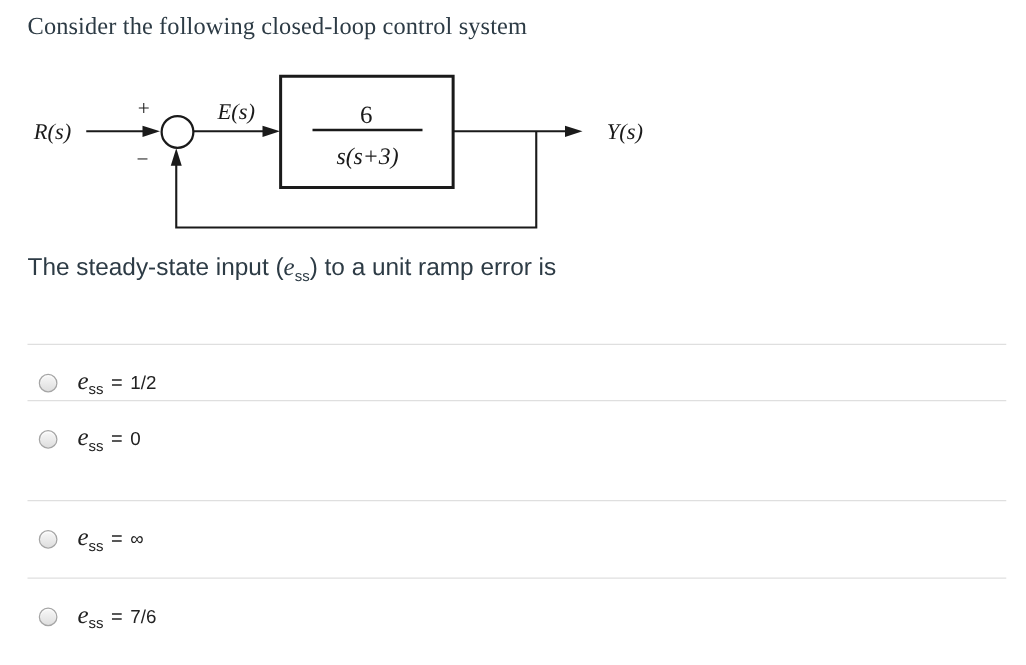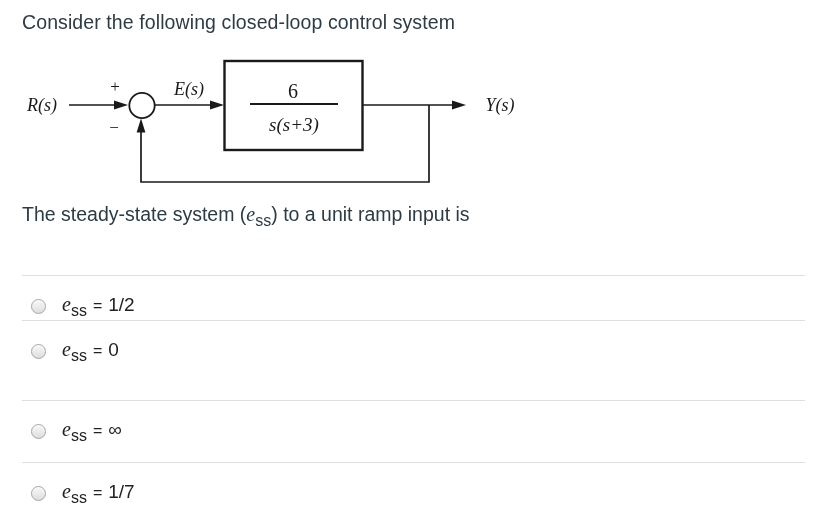--- a/index.html
+++ b/index.html
@@ -8,20 +8,21 @@
     background: #ffffff;
     font-family: "Liberation Sans", sans-serif;
     overflow: hidden;
   }
   body { position: relative; }
 
   .title {
     position: absolute; left: 22px; top: 11px;
     font-size: 19.5px; color: var(--text_color, #2d3b45);
     letter-spacing: 0.1px;
+    font-family: Liberation Serif, serif;
   }
 
   .diagram { position: absolute; left: 10px; top: 55px; }
   .diagram .ln { stroke: var(--diagram_line, #1a1a1a); fill: none; stroke-width: 1.7; }
   .diagram .box { stroke: var(--diagram_line, #1a1a1a); fill: #ffffff; stroke-width: 2.4; }
   .diagram .circ { stroke: var(--diagram_line, #1a1a1a); fill: #ffffff; stroke-width: 1.8; }
   .diagram .bar { stroke: var(--diagram_line, #1a1a1a); stroke-width: 2; }
   .diagram .ah { fill: var(--diagram_line, #1a1a1a); stroke: none; }
   .diagram text {
     fill: var(--diagram_line, #1a1a1a);
@@ -33,40 +34,40 @@
   .diagram .op { font-size: 17px; }
 
   .prompt {
     position: absolute; left: 22px; top: 203px;
     font-size: 19.5px; color: var(--text_color, #2d3b45);
   }
   .prompt .sym, .option-label .sym {
     font-family: "Liberation Serif", "DejaVu Serif", serif;
     font-style: italic; font-size: 20px;
   }
-  .prompt sub, .option-label sub { font-size: 16px; }
+  .prompt sub, .option-label sub { font-size: 12px; }
 
   .option-row {
     position: absolute; left: 22px; width: 783px; height: 62px;
     border-top: 1px solid var(--divider, #dfdfdf);
     display: flex; align-items: center;
   }
   .radio {
     width: 15px; height: 15px; border-radius: 50%;
     border: 1px solid var(--radio_border, #a5a5a5);
     background: linear-gradient(180deg, #f8f8f8 0%, var(--radio_fill, #dedede) 100%);
     margin-left: 9px; flex: 0 0 auto;
     box-shadow: inset 0 1px 1px rgba(255,255,255,0.8);
   }
   .option-label {
     margin-left: 16px;
     font-size: 17.5px; color: var(--option_text, #222222);
   }
   .option-label .eq { margin: 0 6px; font-size: 16px; }
-  .option-label .val { font-size: 19px; }
+  .option-label .val { font-size: 15px; }
 </style>
 </head>
 <body>
 
 <div class="title">Consider the following closed-loop control system</div>
 
 <svg class="diagram" width="520" height="140" viewBox="0 0 520 140" xmlns="http://www.w3.org/2000/svg">
 
   <text class="sig" x="32" y="56" text-anchor="middle">R(s)</text>
   <path class="ln" d="M59,50 H105"></path>
@@ -86,33 +87,33 @@
   <text class="den" x="284" y="76" text-anchor="middle">s(s+3)</text>
 
   <path class="ln" d="M352.5,50 H443"></path>
   <polygon class="ah" points="456,50 442,45.5 442,54.5"></polygon>
   <text class="sig" x="490" y="56" text-anchor="middle">Y(s)</text>
 
   <path class="ln" d="M419,50 V127 H131 V77"></path>
   <polygon class="ah" points="131,63.5 126.6,77.5 135.4,77.5"></polygon>
 </svg>
 
-<div class="prompt"><span>The steady-state system (</span><span class="sym">e</span><sub>ss</sub><span>) to a unit ramp input is</span></div>
+<div class="prompt"><span>The steady-state input (</span><span class="sym">e</span><sub>ss</sub><span>) to a unit ramp error is</span></div>
 
 <div class="option-row" style="top:275px">
   <span class="radio"></span>
   <span class="option-label"><span class="sym">e</span><sub>ss</sub><span class="eq">=</span><span class="val">1/2</span></span>
 </div>
 
 <div class="option-row" style="top:320px">
   <span class="radio"></span>
   <span class="option-label"><span class="sym">e</span><sub>ss</sub><span class="eq">=</span><span class="val">0</span></span>
 </div>
 
 <div class="option-row" style="top:400px">
   <span class="radio"></span>
   <span class="option-label"><span class="sym">e</span><sub>ss</sub><span class="eq">=</span><span class="val">∞</span></span>
 </div>
 
 <div class="option-row" style="top:462px">
   <span class="radio"></span>
-  <span class="option-label"><span class="sym">e</span><sub>ss</sub><span class="eq">=</span><span class="val">1/7</span></span>
+  <span class="option-label"><span class="sym">e</span><sub>ss</sub><span class="eq">=</span><span class="val">7/6</span></span>
 </div>
 
 </body></html>

